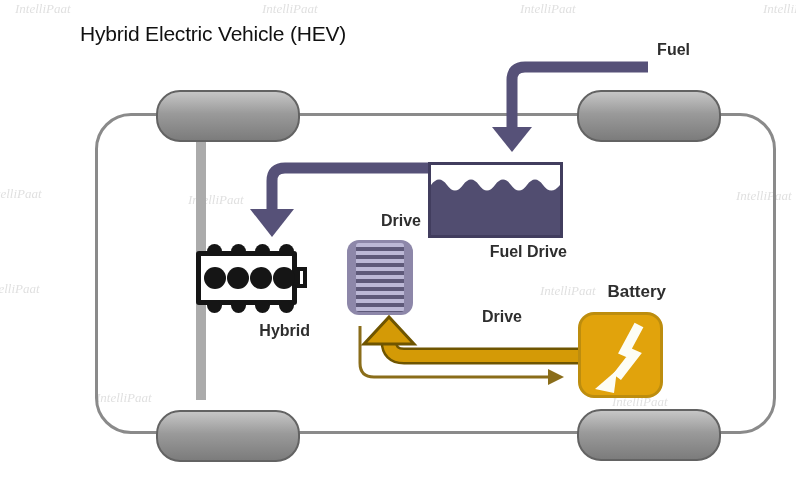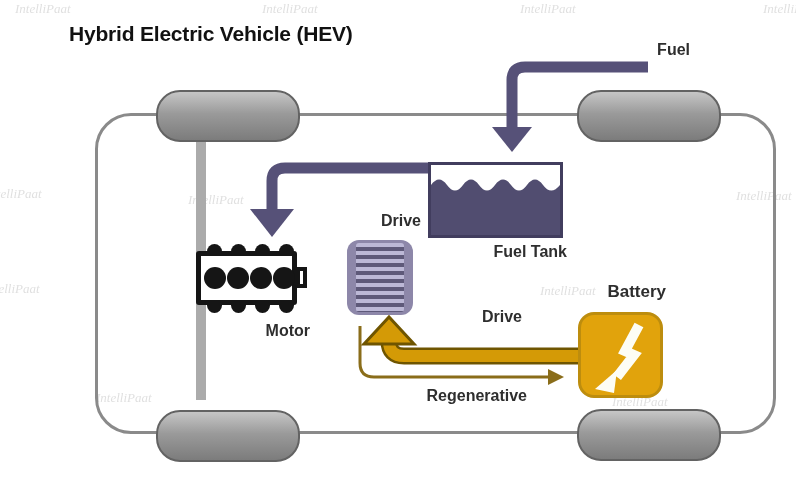--- a/index.html
+++ b/index.html
@@ -2,21 +2,21 @@
 <html><head>
 <meta charset="utf-8">
 <style>
   html,body{margin:0;padding:0;background:#fff;}
   #canvas{
     position:relative;width:796px;height:483px;background:#fff;overflow:hidden;
     font-family:"Liberation Sans",sans-serif;
   }
   .abs{position:absolute;}
   
-  #title{left:69px;top:22px;font-size:21px;font-weight:700;color:#111;letter-spacing:-0.2px;}
+  #title{left:80px;top:22px;font-size:21px;font-weight:400;color:#111;letter-spacing:-0.2px;}
   
   #car-body{left:95px;top:113px;width:675px;height:315px;border:3px solid #8a8a8a;border-radius:36px;}
   
   .wheel{width:140px;height:48px;border-radius:24px;
     background:linear-gradient(180deg,#c6c6c6 0%,#9a9a9a 45%,#7c7c7c 100%);
     border:2px solid #636363;}
   #wheel-fl{left:156px;top:90px;}
   #wheel-fr{left:577px;top:90px;}
   #wheel-rl{left:156px;top:410px;}
   #wheel-rr{left:577px;top:409px;}
@@ -88,52 +88,51 @@
     <div class="bump abs" style="left:207px;top:298px"></div>
     <div class="bump abs" style="left:231px;top:298px"></div>
     <div class="bump abs" style="left:255px;top:298px"></div>
     <div class="bump abs" style="left:279px;top:298px"></div>
     <div id="engine-tab" class="abs"></div>
     <div id="engine-body" class="abs"></div>
     <div class="piston abs" style="left:204px"></div>
     <div class="piston abs" style="left:227px"></div>
     <div class="piston abs" style="left:250px"></div>
     <div class="piston abs" style="left:273px"></div>
-    <div id="engine-label" class="comp-label abs">Motor</div>
+    <div id="engine-label" class="comp-label abs">Hybrid</div>
   </div>
 
   <div>
     <div id="motor-label" class="comp-label abs">Drive</div>
     <div id="motor-body" class="abs">
       <div id="motor-coils"></div>
     </div>
   </div>
 
   <div>
     <div id="fuel-tank" class="abs">
       <svg width="129" height="70" viewBox="0 0 129 70">
         <path d="M0,20 q8,-11 16,0 q8,11 16,0 q8,-11 16,0 q8,11 16,0 q8,-11 16,0 q8,11 16,0 q8,-11 16,0 q8,11 17,0 L129,70 L0,70 Z" fill="#514d70"></path>
       </svg>
     </div>
-    <div id="fuel-tank-label" class="comp-label abs">Fuel Tank</div>
+    <div id="fuel-tank-label" class="comp-label abs">Fuel Drive</div>
   </div>
 
   <div>
     <div id="battery-label" class="comp-label abs">Battery</div>
     <div id="battery-body" class="abs">
       <svg width="79" height="80" viewBox="0 0 79 80">
         <polyline points="58,10 44,36 53,40 36,62" stroke="#fdfdf5" stroke-width="10" fill="none" stroke-linejoin="miter"></polyline>
         <polygon points="14,74 36,55 33,78" fill="#fdfdf5"></polygon>
       </svg>
     </div>
   </div>
 
   <div id="fuel-label" class="comp-label abs">Fuel</div>
   <div id="drive-label" class="comp-label abs">Drive</div>
-  <div id="regen-label" class="comp-label abs">Regenerative</div>
 
   <svg id="arrows" class="abs" viewBox="0 0 796 483">
 
     <path d="M 648 67 L 525 67 Q 512 67 512 80 L 512 129" stroke="#565178" stroke-width="11" fill="none"></path>
     <polygon points="492,127 532,127 512,152" fill="#565178"></polygon>
 
     <path d="M 428 168 L 285 168 Q 272 168 272 181 L 272 211" stroke="#565178" stroke-width="11" fill="none"></path>
     <polygon points="250,209 294,209 272,237" fill="#565178"></polygon>
 
     <path d="M 578 356 L 404 356 Q 389 356 389 341 L 389 340" stroke="#6f5500" stroke-width="17" fill="none"></path>

